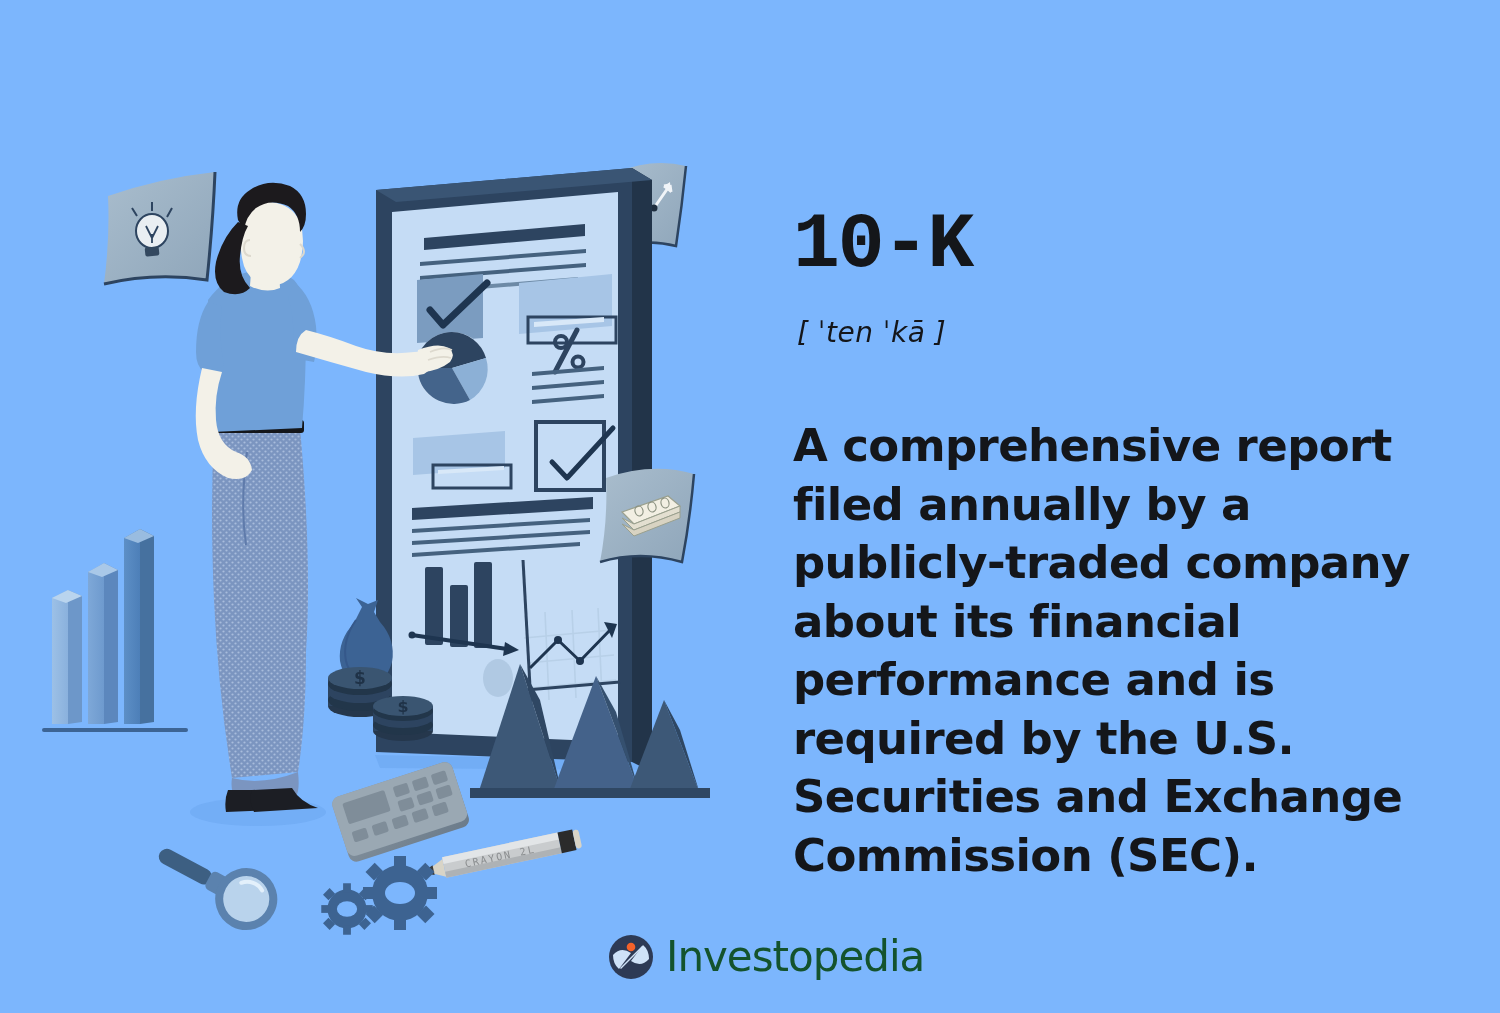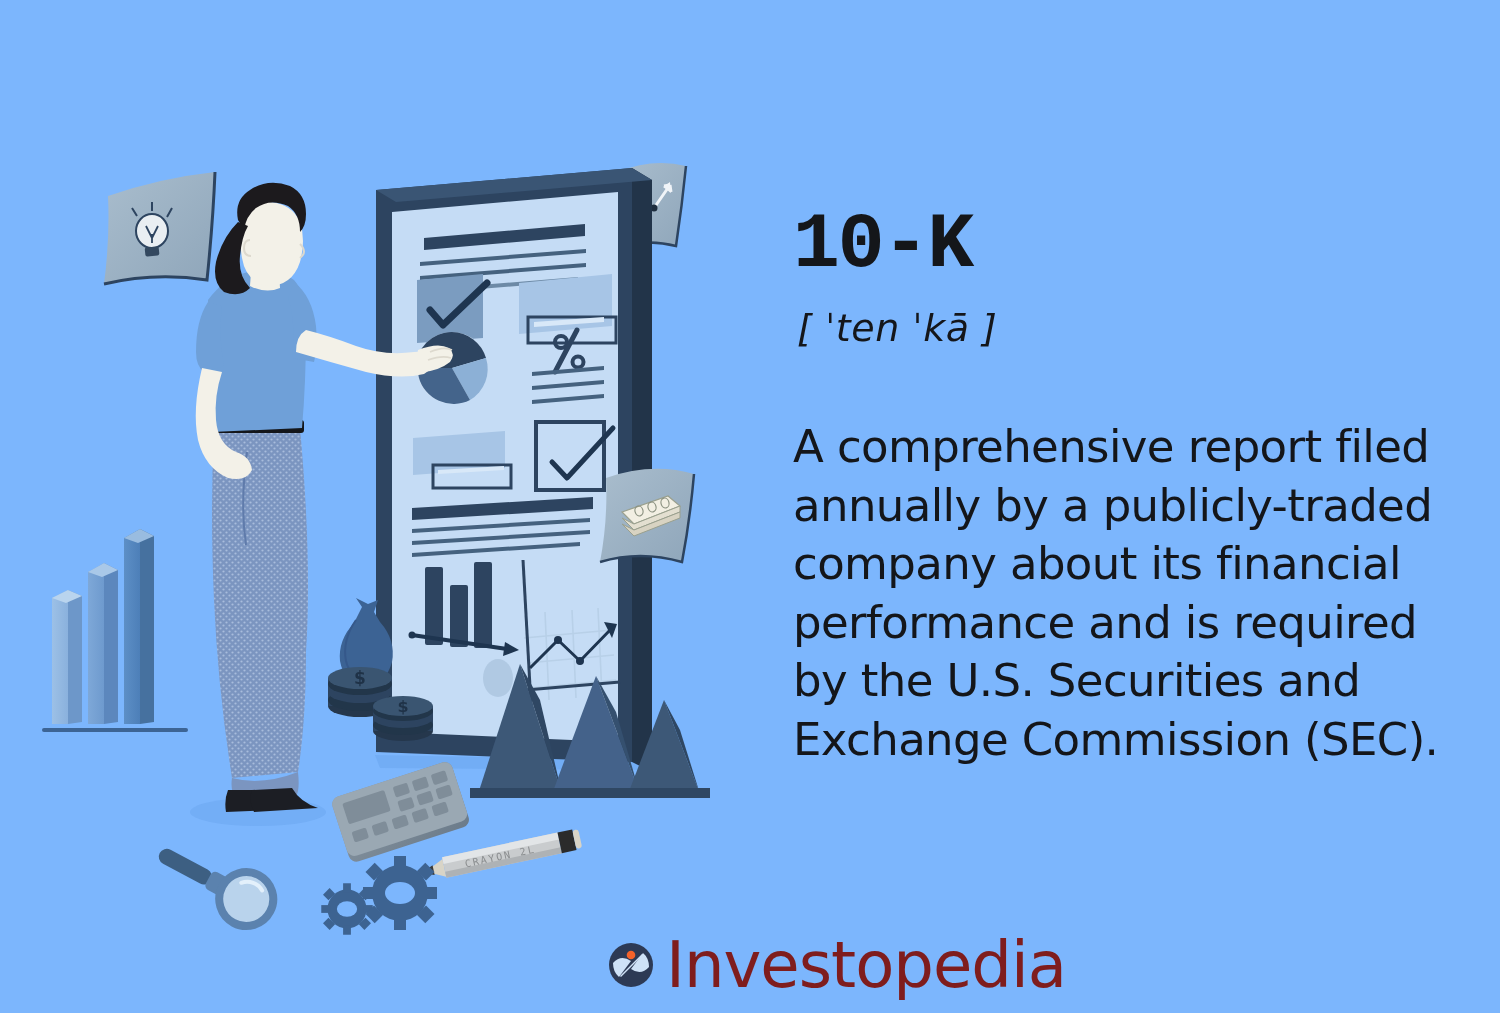--- a/index.html
+++ b/index.html
@@ -28,49 +28,49 @@
     font-size: 78px;
     font-weight: bold;
     letter-spacing: -2px;
     color: #14161a;
     line-height: 1.0;
     margin: 0;
   }
   .term-pron {
     font-family: "DejaVu Sans", sans-serif;
     font-style: italic;
-    font-size: 38px;
+    font-size: 28px;
     color: #14161a;
-    margin: 22px 0 0 4px;
+    margin: 32px 0 0 4px;
     letter-spacing: 0.5px;
   }
   .term-def {
     font-family: "DejaVu Sans", sans-serif;
     font-size: 45px;
-    font-weight: normal;
+    font-weight: bold;
     color: #14161a;
     line-height: 1.30;
     margin: 68px 0 0 0;
     letter-spacing: -0.6px;
     width: 665px;
   }
 
   
   .logo-wrap {
     position: absolute;
     left: 607px;
     top: 933px;
     display: flex;
     align-items: center;
     gap: 11px;
   }
   .logo-text {
     font-family: "DejaVu Sans", sans-serif;
-    font-size: 64px;
-    color: #7f1d1d;
+    font-size: 42px;
+    color: #14532d;
     letter-spacing: -1px;
     line-height: 1;
   }
 
   
   .illus {
     position: absolute;
     left: 0;
     top: 0;
     width: 780px;

